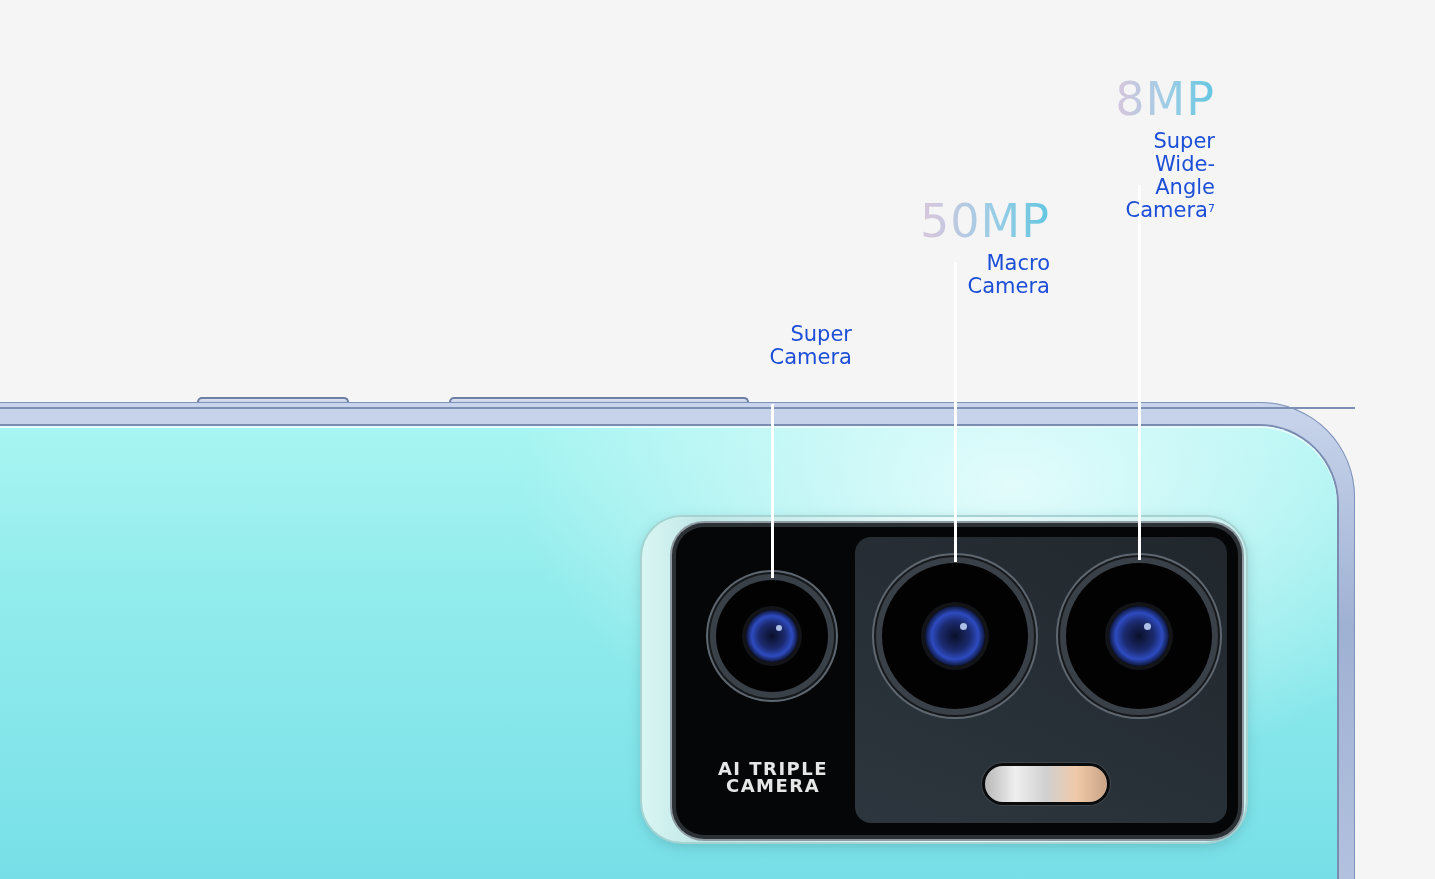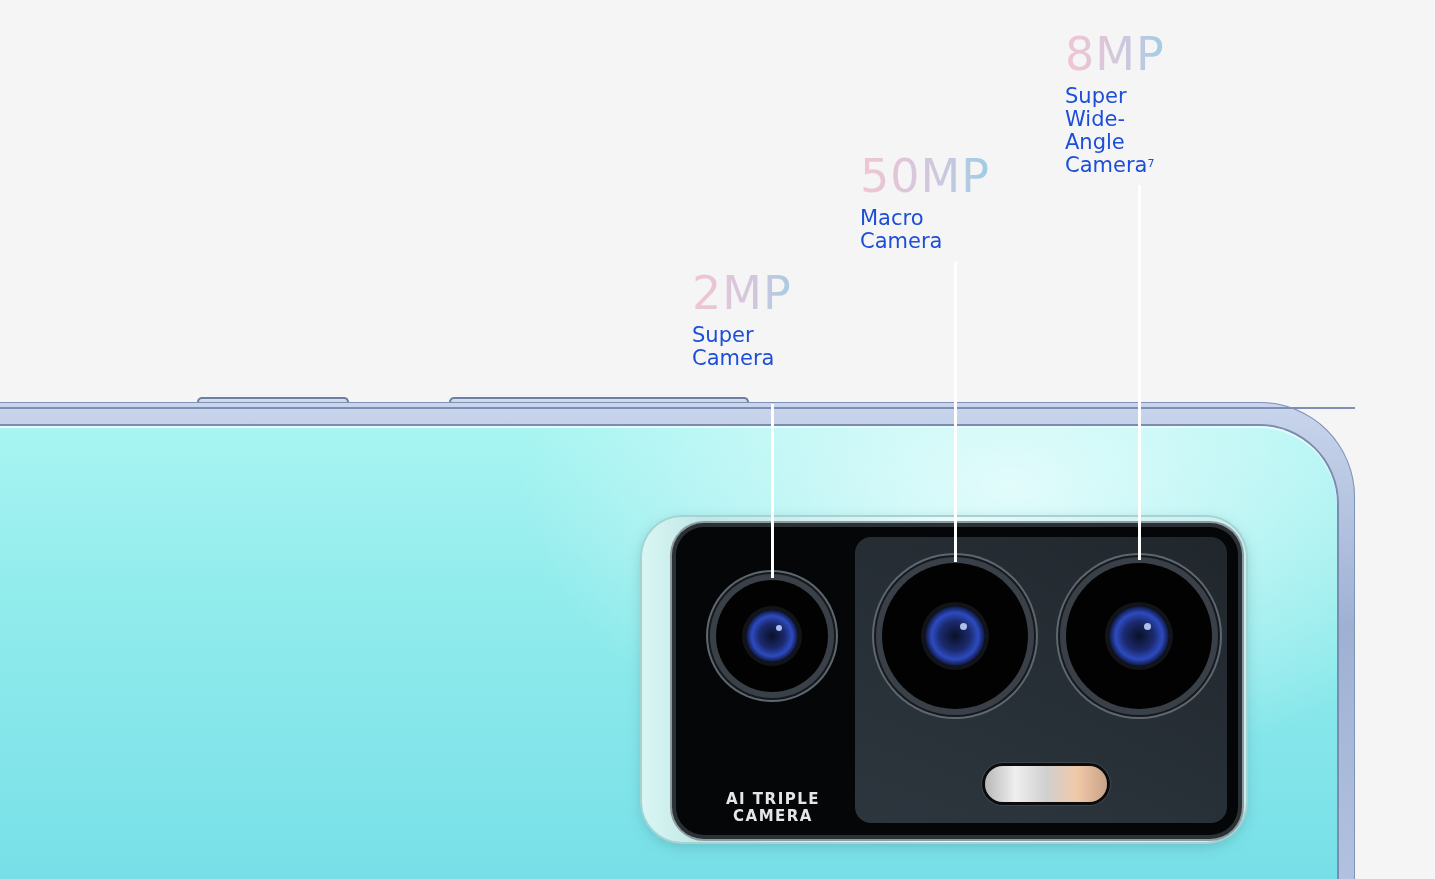--- a/index.html
+++ b/index.html
@@ -62,35 +62,35 @@
   }
   .lens-inner {
     position: absolute; border-radius: 50%;
     background: radial-gradient(circle at 50% 50%, #0a1028 0%, #1b2a6e 35%, #2d4bc0 55%, #0c1230 72%, #1c2025 80%, #2d3238 100%);
     box-shadow: 0 0 0 4px #121417;
   }
   .lens-glint {
     position: absolute; border-radius: 50%; background: rgba(200,220,255,0.85);
   }
   .module-label {
-    position: absolute; left: 712px; top: 791px; width: 122px;
-    color: #e6e6e6; font-size: 15px; letter-spacing: 1.5px; text-align: center;
+    position: absolute; left: 712px; top: 760px; width: 122px;
+    color: #e6e6e6; font-size: 18px; letter-spacing: 1.5px; text-align: center;
     line-height: 17px; font-weight: bold;
   }
   .flash {
     position: absolute; left: 985px; top: 766px; width: 122px; height: 36px;
     border-radius: 18px;
     background: linear-gradient(90deg, #b8b8b8 0%, #efefef 25%, #d0d0d0 50%, #f0c9a8 75%, #c9a387 100%);
     box-shadow: 0 0 0 3px #0a0b0c, 0 0 0 4px #3f464c;
   }
 
   
   .callout-line { position: absolute; width: 3px; background: #ffffff; }
   .callout {
-    position: absolute; text-align: left; color: #111;
+    position: absolute; text-align: right; color: #111; margin-top: 45px;
   }
   .mp {
     font-size: 46px; font-weight: normal; letter-spacing: 1px; line-height: 46px;
     background: linear-gradient(90deg, #f2c5d2 0%, #cfc7de 40%, #9bcde6 70%, #62c6e0 100%);
     -webkit-background-clip: text; background-clip: text; color: transparent;
   }
   .desc { font-size: 21px; line-height: 23px; margin-top: 8px; color: #1d4ed8; }
   .desc sup { font-size: 11px; vertical-align: top; position: relative; top: -2px; }
 </style>
 </head>
@@ -127,21 +127,20 @@
   <div class="module-label">
     <div>AI TRIPLE</div>
     <div>CAMERA</div>
   </div>
 
   <div class="callout-line" style="left:771px; top:404px; height:174px;"></div>
   <div class="callout-line" style="left:954px; top:262px; height:300px;"></div>
   <div class="callout-line" style="left:1138px; top:185px; height:375px;"></div>
 
   <div class="callout" style="left:692px; top:270px; width:160px;">
-    <div class="mp">2MP</div>
     <div class="desc">
       <div>Super</div>
       <div>Camera</div>
     </div>
   </div>
 
   <div class="callout" style="left:860px; top:153px; width:190px;">
     <div class="mp">50MP</div>
     <div class="desc">
       <div>Macro</div>

